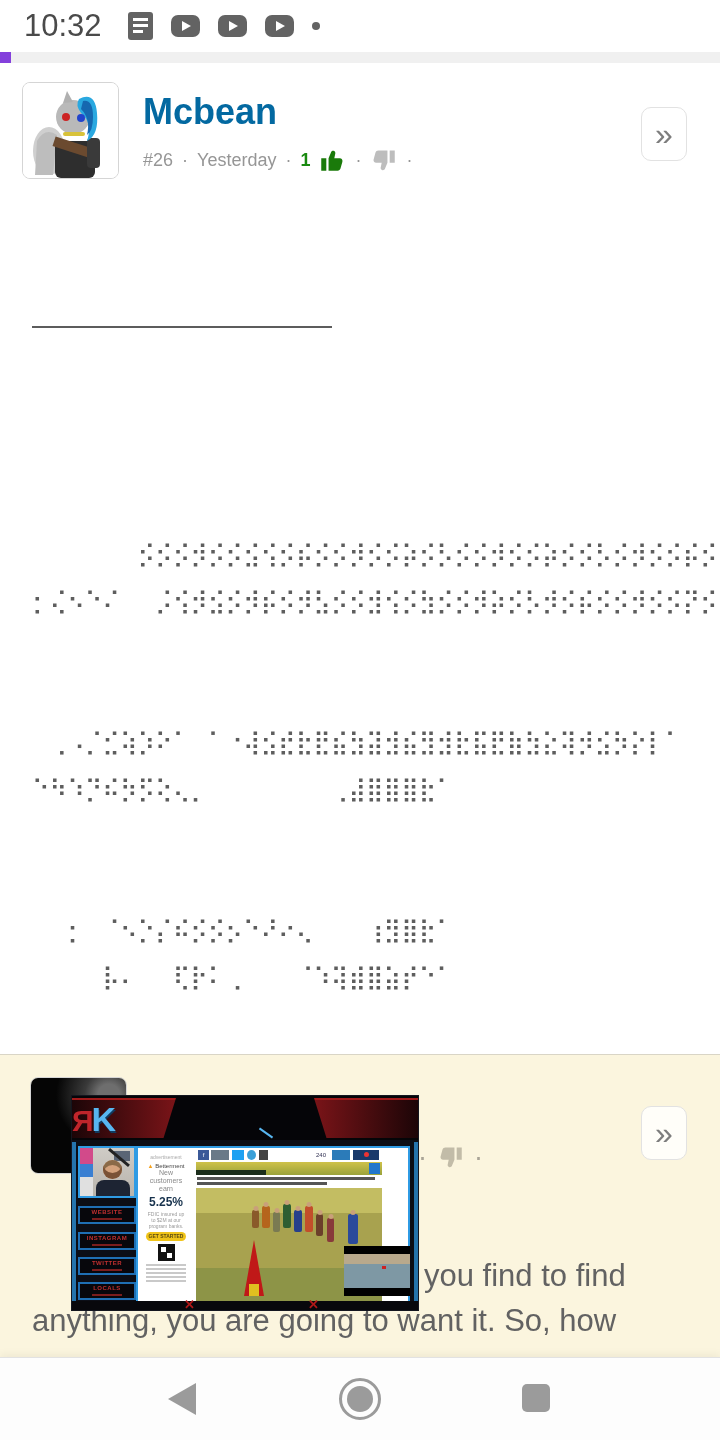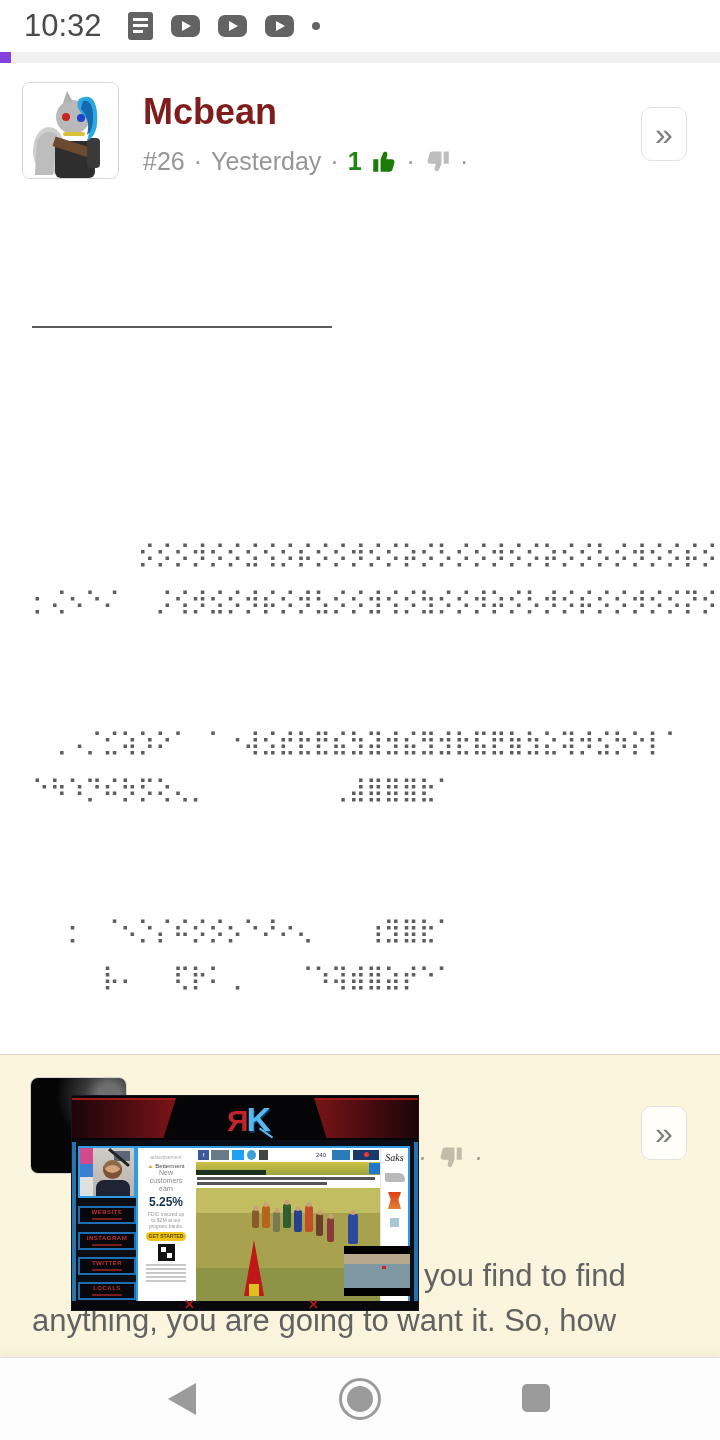--- a/index.html
+++ b/index.html
@@ -26,22 +26,22 @@
   .sb-batt-pct { font-size:28px; color:#555; }
   
   .progress-strip { position:absolute; left:0; top:52px; width:720px; height:11px; background:#f0f0f0; }
   .progress-fill { position:absolute; left:0; top:0; width:11px; height:11px; background:#8440dc; }
   
   .post { position:absolute; left:0; width:720px; }
   .post1 { top:63px; height:990px; background:#fff; }
   .post2 { top:1054px; height:304px; background:#fbf5de; border-top:1px solid #d9d5c6; }
   .avatar-box { position:absolute; width:97px; height:97px; border:1px solid #d5d5d5; border-radius:8px;
     background:#fff; overflow:hidden; }
-  .post-author { position:absolute; font-size:36px; font-weight:bold; color:#7f1d1d; }
-  .post-meta { position:absolute; font-size:25px; color:#969696; display:flex; align-items:center; gap:9px; }
+  .post-author { position:absolute; font-size:36px; font-weight:bold; color:#0369a1; }
+  .post-meta { position:absolute; font-size:18px; color:#969696; display:flex; align-items:center; gap:9px; }
   .meta-green { color:#1a8a10; font-weight:bold; }
   .thumb { width:27px; height:27px; }
   .expand-btn { position:absolute; width:46px; height:54px; border:1px solid #e2e2e2; border-radius:10px;
     background:#fff; color:#7d7d7d; font-size:32px; display:flex; align-items:center; justify-content:center; }
   .post-body { position:absolute; left:32px; width:660px; font-size:30px; color:#5c5c5c; line-height:45px;
     white-space:pre; }
   .art { font-family:"DejaVu Sans", sans-serif; font-size:24px; line-height:47px; color:#5e5e5e; white-space:pre; }
   
   .p2-meta { position:absolute; left:418px; top:1142px; font-size:27px; color:#a9a496;
     display:flex; align-items:center; gap:10px; }
@@ -53,21 +53,21 @@
   .stars { position:absolute; left:3px; top:3px; width:1px; height:1px; background:#cfd4e2;
     box-shadow:40px 10px #aab,90px 30px #ccd,150px 6px #99a,210px 22px #bbc,300px 12px #ccd,330px 30px #889,
     20px 190px #778,120px 205px #889,250px 195px #778,70px 28px #99a,180px 36px #667; }
   .band-top { position:absolute; left:0; top:0; width:346px; height:44px; background:#050508; }
   .band-red-l { position:absolute; left:0; top:2px; width:104px; height:40px;
     background:linear-gradient(90deg,#1c0507,#7a1418); border-top:2px solid #a11a1a;
     clip-path:polygon(0 0,100% 0,88% 100%,0 100%); }
   .band-red-r { position:absolute; right:0; top:2px; width:104px; height:40px;
     background:linear-gradient(270deg,#1c0507,#7a1418); border-top:2px solid #a11a1a;
     clip-path:polygon(0 0,100% 0,100% 100%,12% 100%); }
-  .logo { position:absolute; left:0; top:4px; width:346px; text-align:center; font-weight:bold;padding-left:8px; }
+  .logo { position:absolute; left:0; top:4px; width:346px; font-weight:bold; }
   .logo .lr { color:#c0252b; font-size:30px; letter-spacing:-2px; }
   .logo .lk { color:#58b6f0; font-size:34px; text-shadow:1px 2px 0 #123a5e; }
   .logo-tail { position:absolute; left:186px; top:36px; width:16px; height:2px; background:#58b6f0;
     transform:rotate(35deg); }
   .edge-blue { position:absolute; top:46px; width:4px; height:162px; background:#2a86c8; opacity:.85; }
   .webcam { position:absolute; left:6px; top:50px; width:58px; height:52px; border:2px solid #2f9be4;
     background:linear-gradient(180deg,#cfccc6,#b8b4ac); overflow:hidden; }
   .wc-posters { position:absolute; left:0; top:0; width:13px; height:52px;
     background:linear-gradient(180deg,#d24a8a 0 30%,#3a7fd2 30% 55%,#e0e0e0 55% 100%); }
   .wc-frame { position:absolute; right:4px; top:3px; width:16px; height:10px; background:#5a6575; }
@@ -308,26 +308,20 @@
         <div class="fig" style="left:77px; top:24px; width:7px; height:20px; background:#7a7a52;"></div>
         <div class="fig" style="left:87px; top:16px; width:8px; height:24px; background:#2e5e32;"></div>
         <div class="fig" style="left:98px; top:22px; width:8px; height:22px; background:#27408b;"></div>
         <div class="fig" style="left:109px; top:18px; width:8px; height:26px; background:#c24e2a;"></div>
         <div class="fig" style="left:120px; top:26px; width:7px; height:22px; background:#6b3f2a;"></div>
         <div class="fig" style="left:131px; top:30px; width:7px; height:24px; background:#883a3a;"></div>
         <div class="fig" style="left:152px; top:26px; width:10px; height:30px; background:#2b4a9b;"></div>
         <div class="cloak"></div>
       </div>
     </div>
-    <div class="saks">
-      <div class="saks-logo">Saks</div>
-      <div class="saks-shoe"></div>
-      <div class="saks-suit"></div>
-      <div class="saks-item"></div>
-    </div>
   </div>
 
   <div class="vid-inset">
     <div class="vid-mid"></div>
   </div>
   <div class="band-bot">
     <span style="left:112px;">✕</span>
     <span style="left:236px;">✕</span>
   </div>
 </div>

